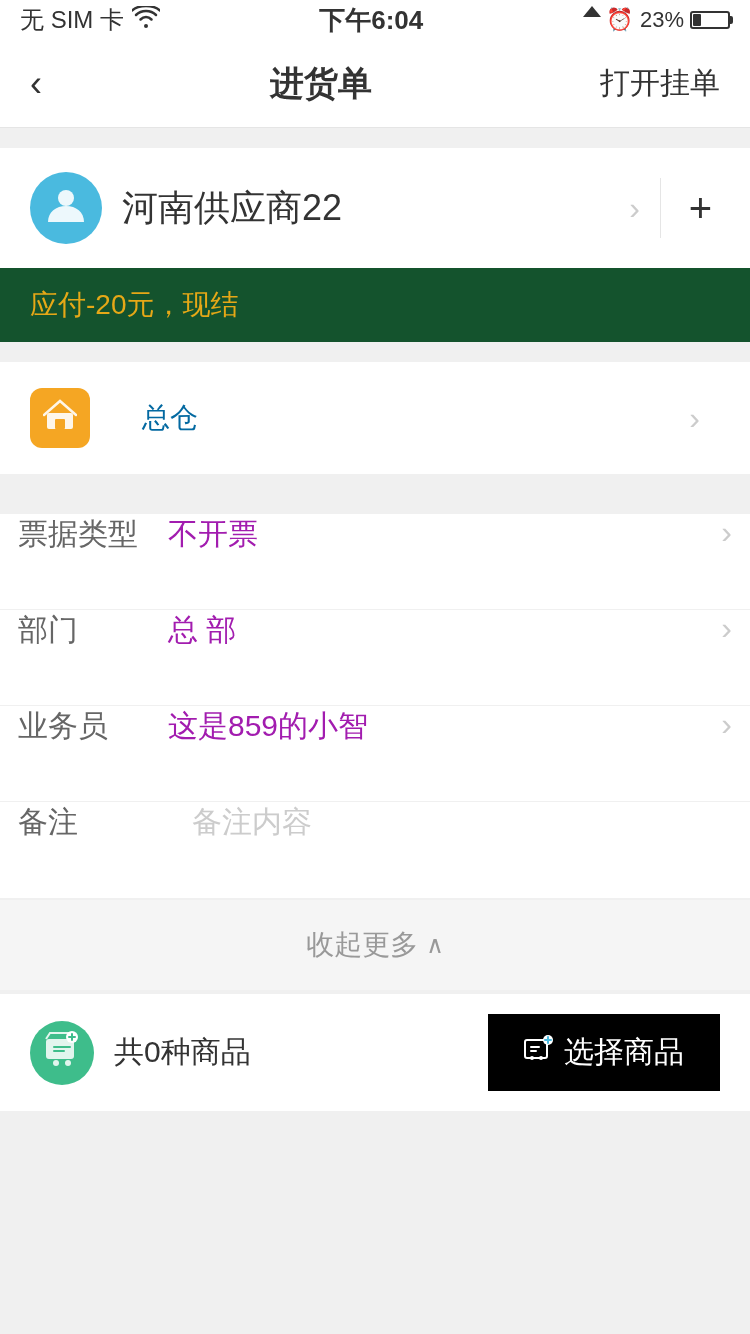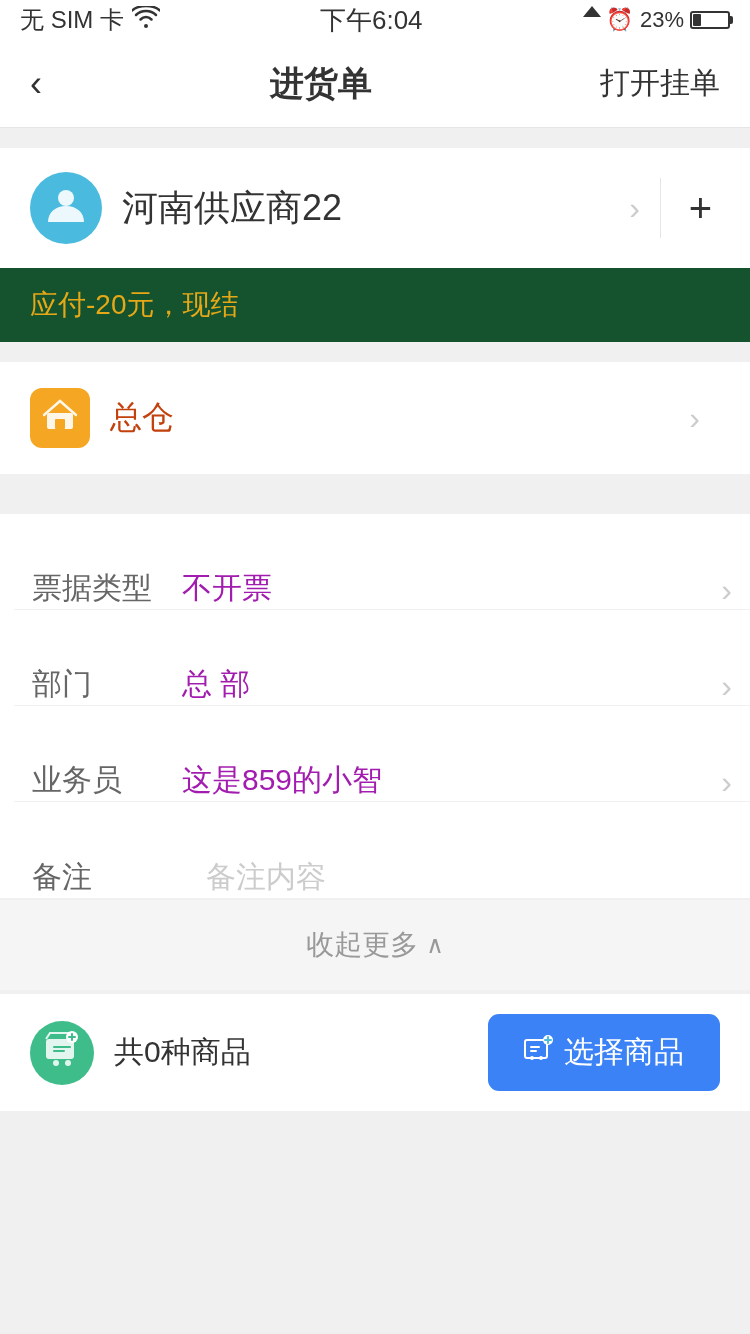--- a/index.html
+++ b/index.html
@@ -26,21 +26,21 @@
       color: #333;
     }
     .status-left {
       display: flex;
       align-items: center;
       gap: 8px;
       font-size: 24px;
     }
     .status-center {
       font-size: 26px;
-      font-weight: 400;
+      font-weight: 700;
     }
     .status-right {
       display: flex;
       align-items: center;
       gap: 6px;
       font-size: 22px;
     }
     .battery-icon {
       display: inline-block;
       width: 40px;
@@ -183,36 +183,36 @@
       justify-content: center;
       margin-right: 20px;
       flex-shrink: 0;
     }
     .warehouse-icon {
       color: #fff;
       font-size: 34px;
     }
     .warehouse-name {
       flex: 1;
-      font-size: 32px;
-      color: #c2410c;
+      font-size: 28px;
+      color: #0369a1;
+      margin-left: 32px;
     }
 
     
     .form-section {
       background: #fff;
       margin-top: 20px;
     }
     .form-row {
       display: flex;
-      align-items: flex-end;
+      align-items: flex-start;
       padding: 0 18px;
       height: 96px;
       border-bottom: 1px solid #f0f0f0;
-      margin-left: 14px;
     }
     .form-row:last-child {
       border-bottom: none;
       gap: 24px;
     }
     .form-label {
       font-size: 30px;
       color: #666;
       width: 140px;
       flex-shrink: 0;
@@ -273,23 +273,23 @@
     .cart-emoji {
       font-size: 34px;
       color: #fff;
     }
     .product-count {
       flex: 1;
       font-size: 30px;
       color: #333;
     }
     .select-btn {
-      background: #3b82f6;
+      background: #000000;
       color: #fff;
-      border-radius: 11px;
+      border-radius: 0;
       padding: 18px 36px;
       font-size: 30px;
       display: flex;
       align-items: center;
       gap: 10px;
       cursor: pointer;
     }
     .select-btn-icon {
       font-size: 28px;
     }

